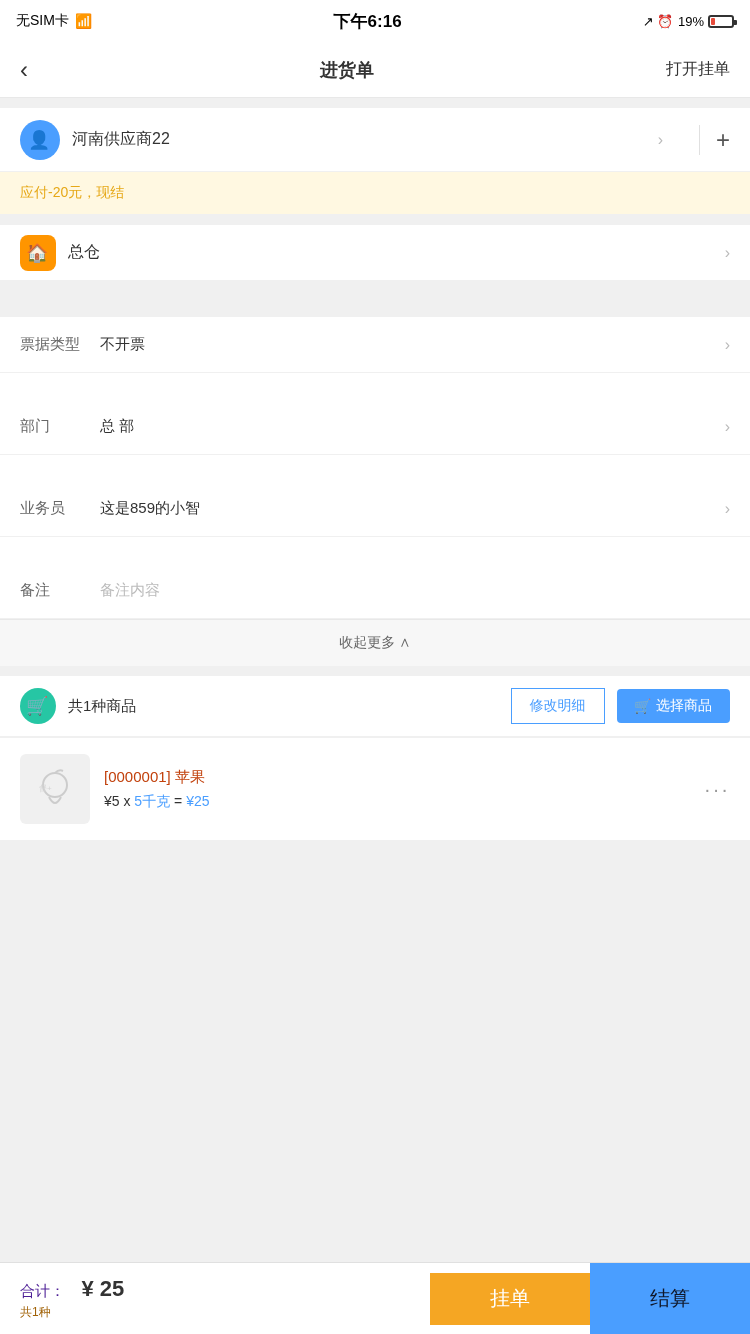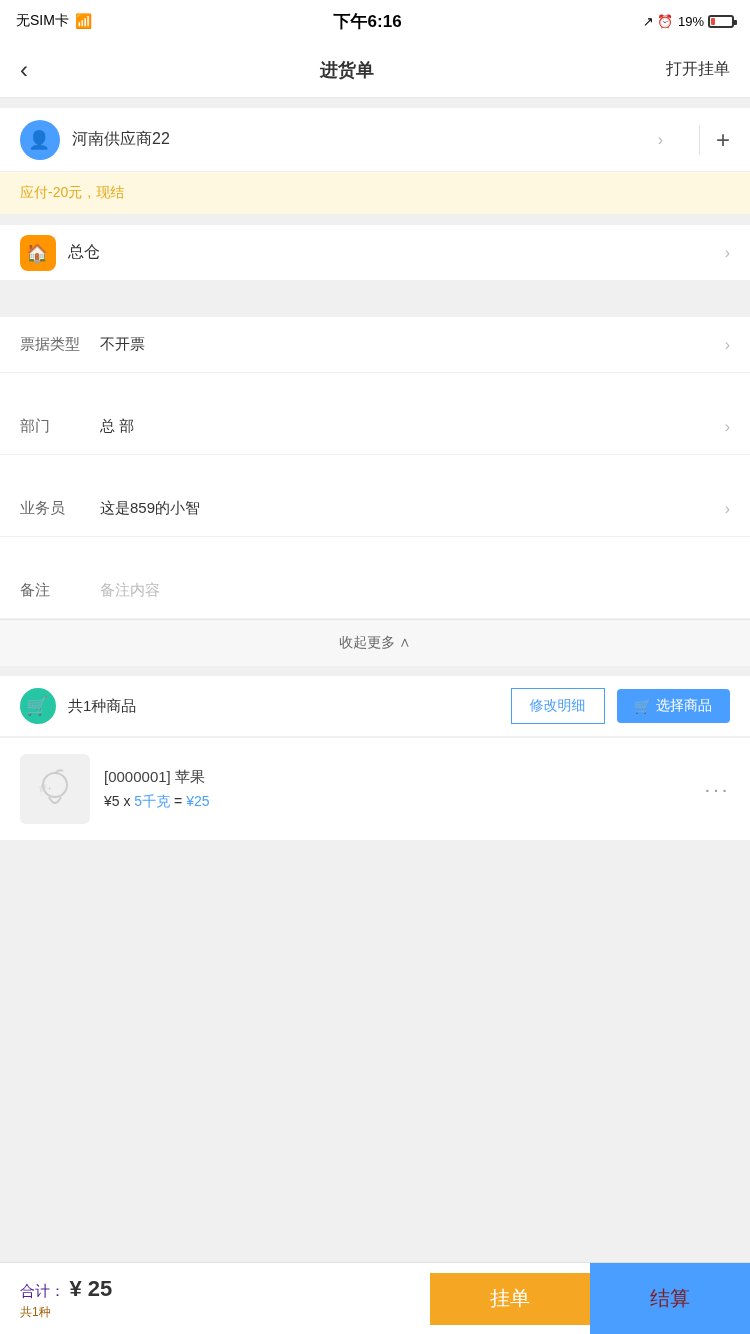--- a/index.html
+++ b/index.html
@@ -199,21 +199,21 @@
       margin-top: 1px;
       border-top: 1px solid #f0f0f0;
     }
     .product-thumb {
       width: 70px; height: 70px; background: #f0f0f0; border-radius: 6px;
       display: flex; align-items: center; justify-content: center;
       margin-right: 14px; flex-shrink: 0; overflow: hidden;
     }
     .product-thumb svg { width: 48px; height: 48px; opacity: 0.4; }
     .product-info { flex: 1; }
-    .product-name { font-size: 15px; color: #404040; margin-bottom: 6px; }
+    .product-name { font-size: 15px; color: #c2410c; margin-bottom: 6px; }
     .product-price { font-size: 14px; color: #333; }
     .product-price .highlight { color: #4a9eff; }
     .product-more { font-size: 20px; color: #999; cursor: pointer; letter-spacing: 2px; }
 
     
     .bottom-bar {
       position: fixed;
       bottom: 0;
       left: 0;
       width: 750px;
@@ -221,36 +221,36 @@
       display: flex;
       align-items: center;
       background: #fff;
       border-top: 1px solid #e0e0e0;
     }
     .total-section {
       flex: 1;
       padding: 0 20px;
     }
     .total-label { font-size: 15px; color: #4c1d95; }
-    .total-amount { font-size: 22px; font-weight: 600; color: #333; display: inline; }
+    .total-amount { font-size: 22px; font-weight: 600; color: #333; display: inline; margin-left: 12px; }
     .total-count { font-size: 12px; color: #a16207; margin-top: 2px; }
     .btn-hang {
       width: 160px; height: 52px;
       background: #f5a623;
       color: #fff;
       font-size: 20px;
       font-weight: 500;
       border: none;
       cursor: pointer;
       display: flex; align-items: center; justify-content: center;
     }
     .btn-checkout {
       width: 160px; height: 72px;
       background: #4a9eff;
-      color: #7f1d1d;
+      color: #0f172a;
       font-size: 20px;
       font-weight: 500;
       border: none;
       cursor: pointer;
       display: flex; align-items: center; justify-content: center;
     }
   </style>
 </head>
 <body>
 

